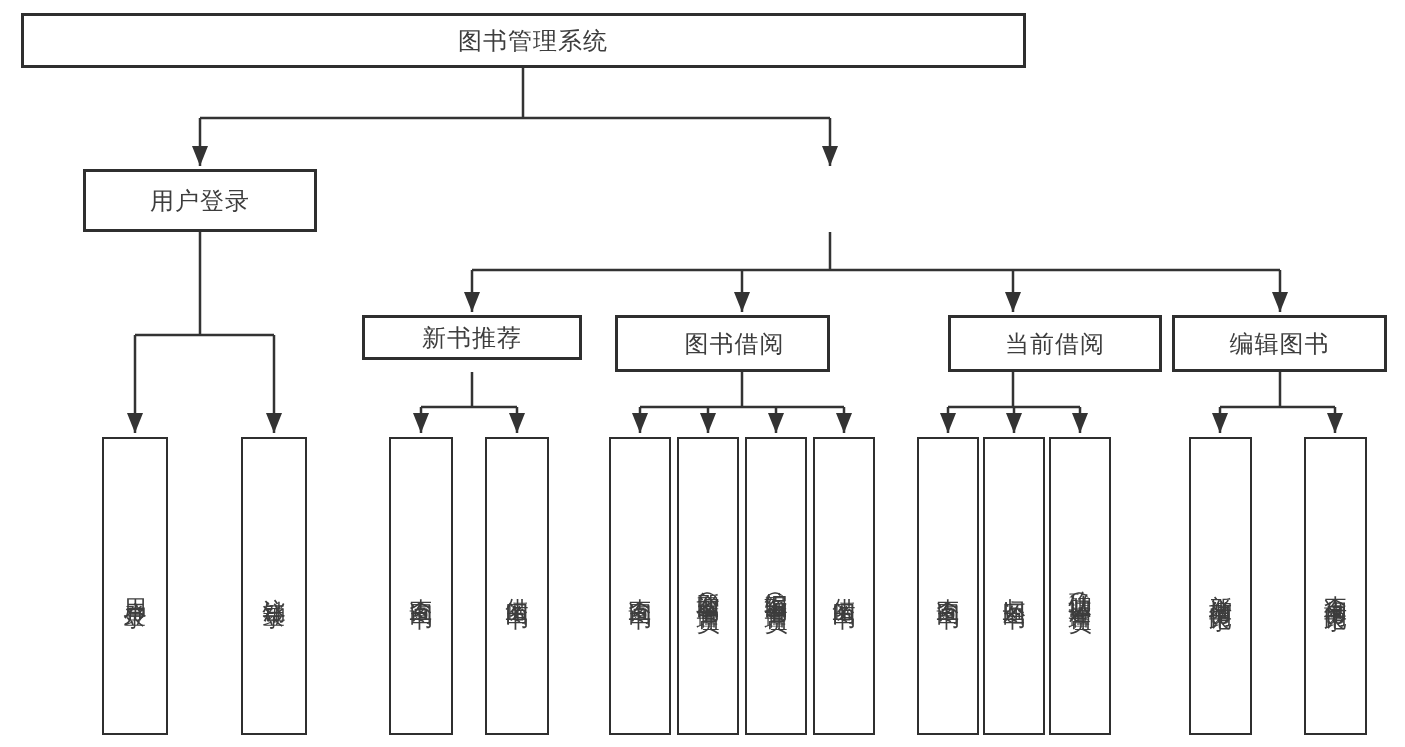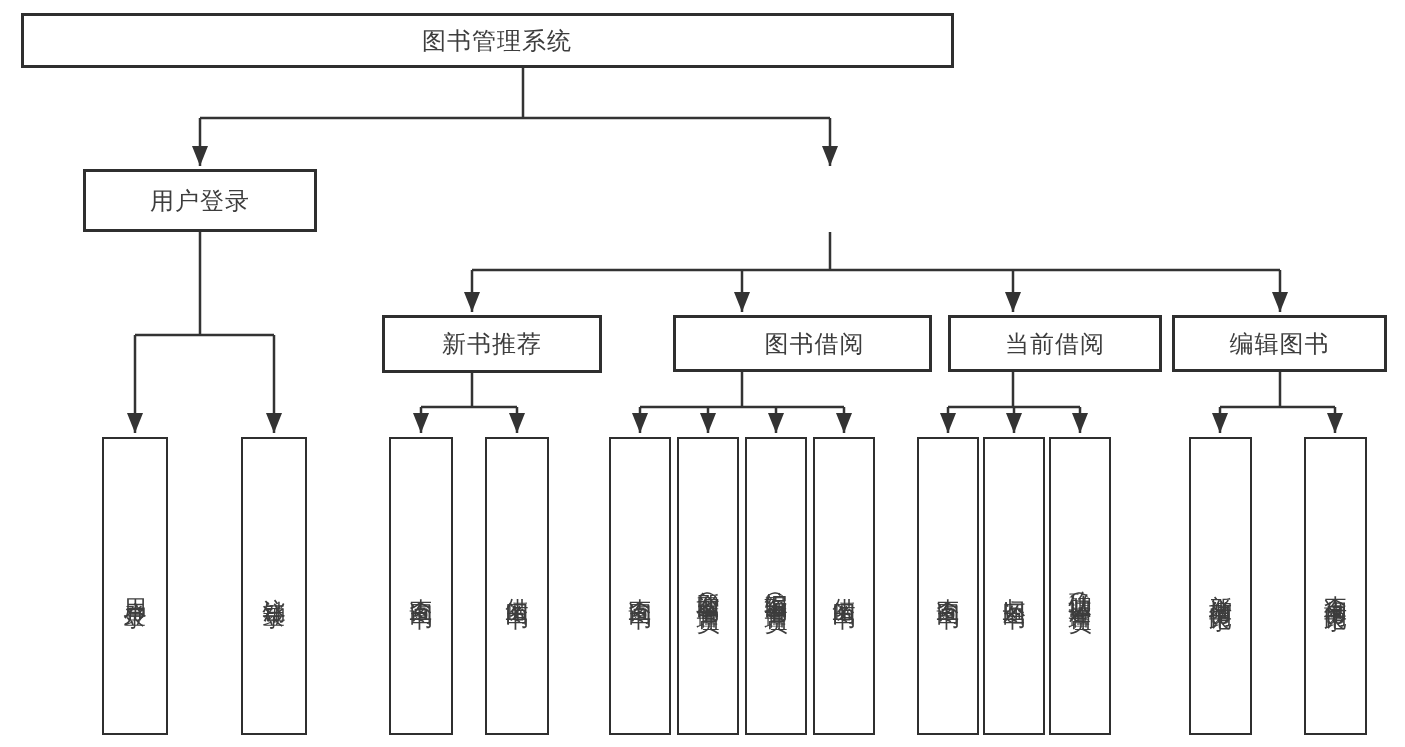--- a/index.html
+++ b/index.html
@@ -99,26 +99,26 @@
     <path class="ln" marker-end="url(#arrow)" d="M708 407 V433"></path>
     <path class="ln" marker-end="url(#arrow)" d="M776 407 V433"></path>
     <path class="ln" marker-end="url(#arrow)" d="M844 407 V433"></path>
     <path class="ln" marker-end="url(#arrow)" d="M948 407 V433"></path>
     <path class="ln" marker-end="url(#arrow)" d="M1014 407 V433"></path>
     <path class="ln" marker-end="url(#arrow)" d="M1080 407 V433"></path>
     <path class="ln" marker-end="url(#arrow)" d="M1220 407 V433"></path>
     <path class="ln" marker-end="url(#arrow)" d="M1335 407 V433"></path>
   </svg>
 
-  <div class="node" style="left:21px; top:13px; width:933px; height:55px;padding-left:19px;">图书管理系统</div>
+  <div class="node" style="left:21px; top:13px; width:1005px; height:55px;padding-left:19px;">图书管理系统</div>
 
   <div class="node" style="left:83px; top:169px; width:234px; height:63px;">用户登录</div>
 
-  <div class="node" style="left:362px; top:315px; width:220px; height:58px;margin-left:20px;">新书推荐</div>
-  <div class="node" style="left:673px; top:315px; width:259px; height:57px;padding-left:24px;">图书借阅</div>
+  <div class="node" style="left:362px; top:315px; width:220px; height:45px;">新书推荐</div>
+  <div class="node" style="left:615px; top:315px; width:215px; height:57px;padding-left:24px;">图书借阅</div>
   <div class="node" style="left:948px; top:315px; width:214px; height:57px;">当前借阅</div>
   <div class="node" style="left:1172px; top:315px; width:215px; height:57px;">编辑图书</div>
 
   <div class="node leaf" style="left:102px; top:437px; width:66px; height:298px;">用户登录</div>
   <div class="node leaf" style="left:241px; top:437px; width:66px; height:298px;">注销登录</div>
 
   <div class="node leaf" style="left:389px; top:437px; width:64px; height:298px;">查询图书</div>
   <div class="node leaf" style="left:485px; top:437px; width:64px; height:298px;">借阅图书</div>
 
   <div class="node leaf" style="left:609px; top:437px; width:62px; height:298px;">查询图书</div>

